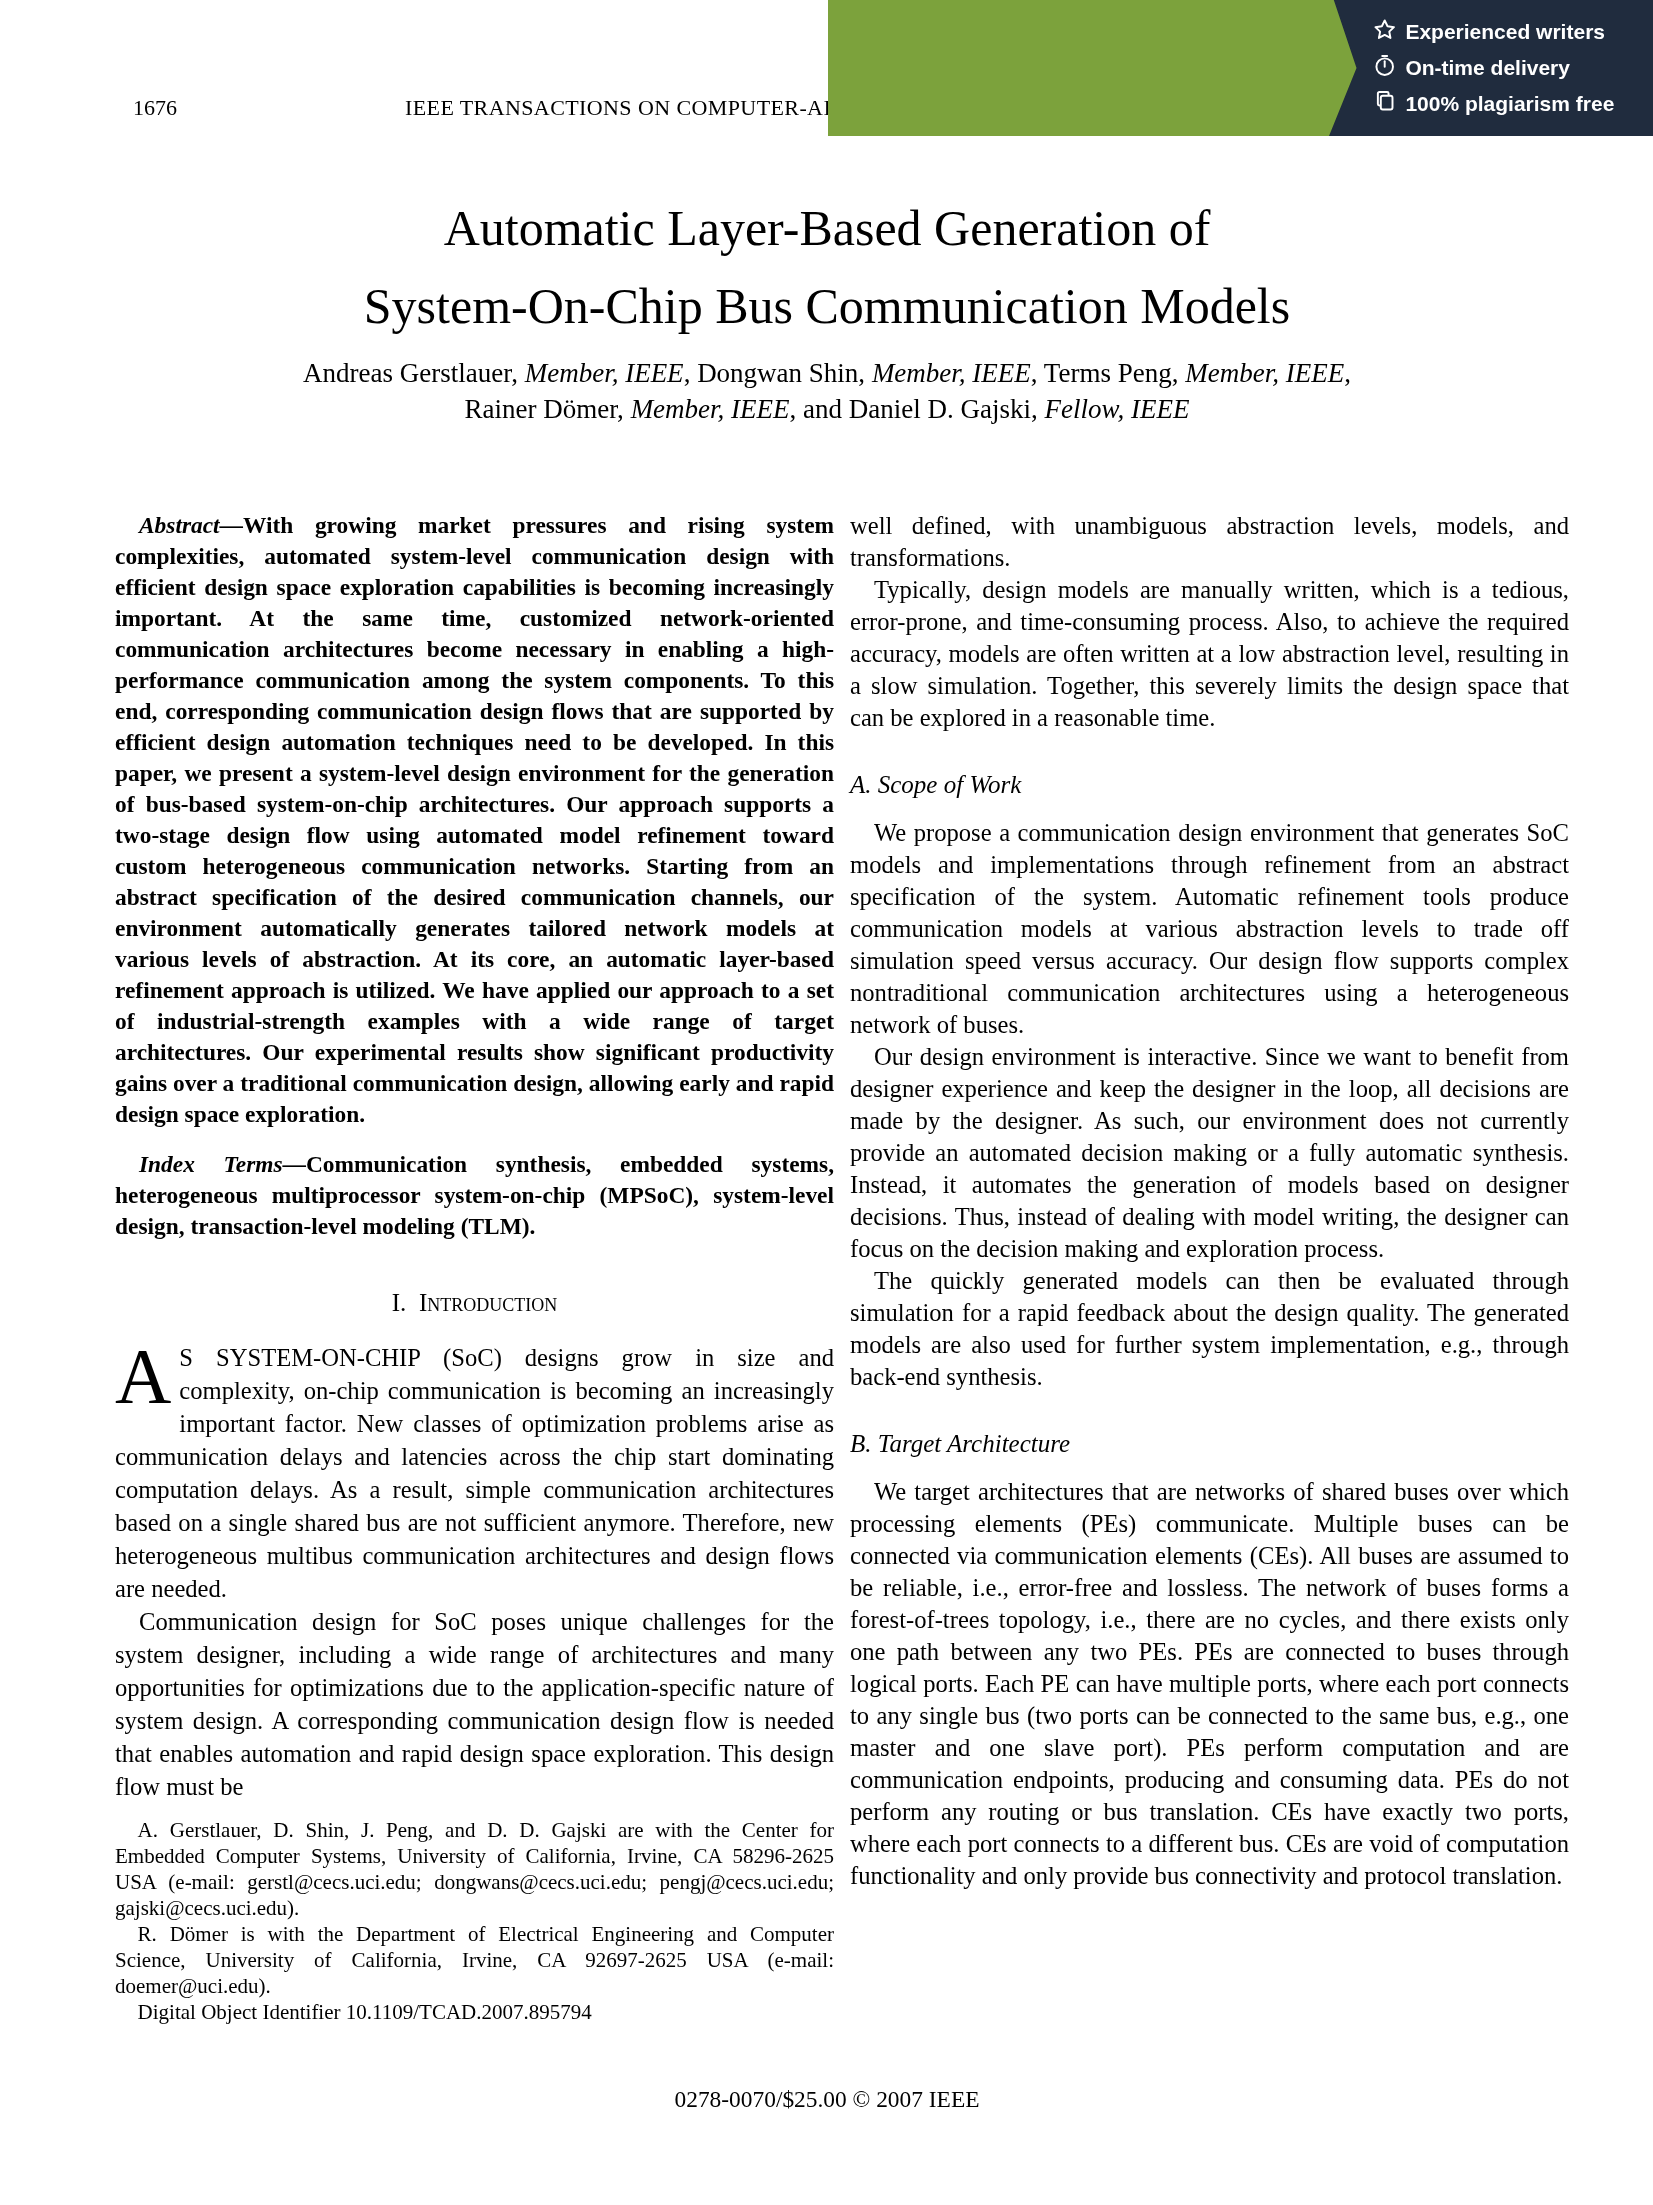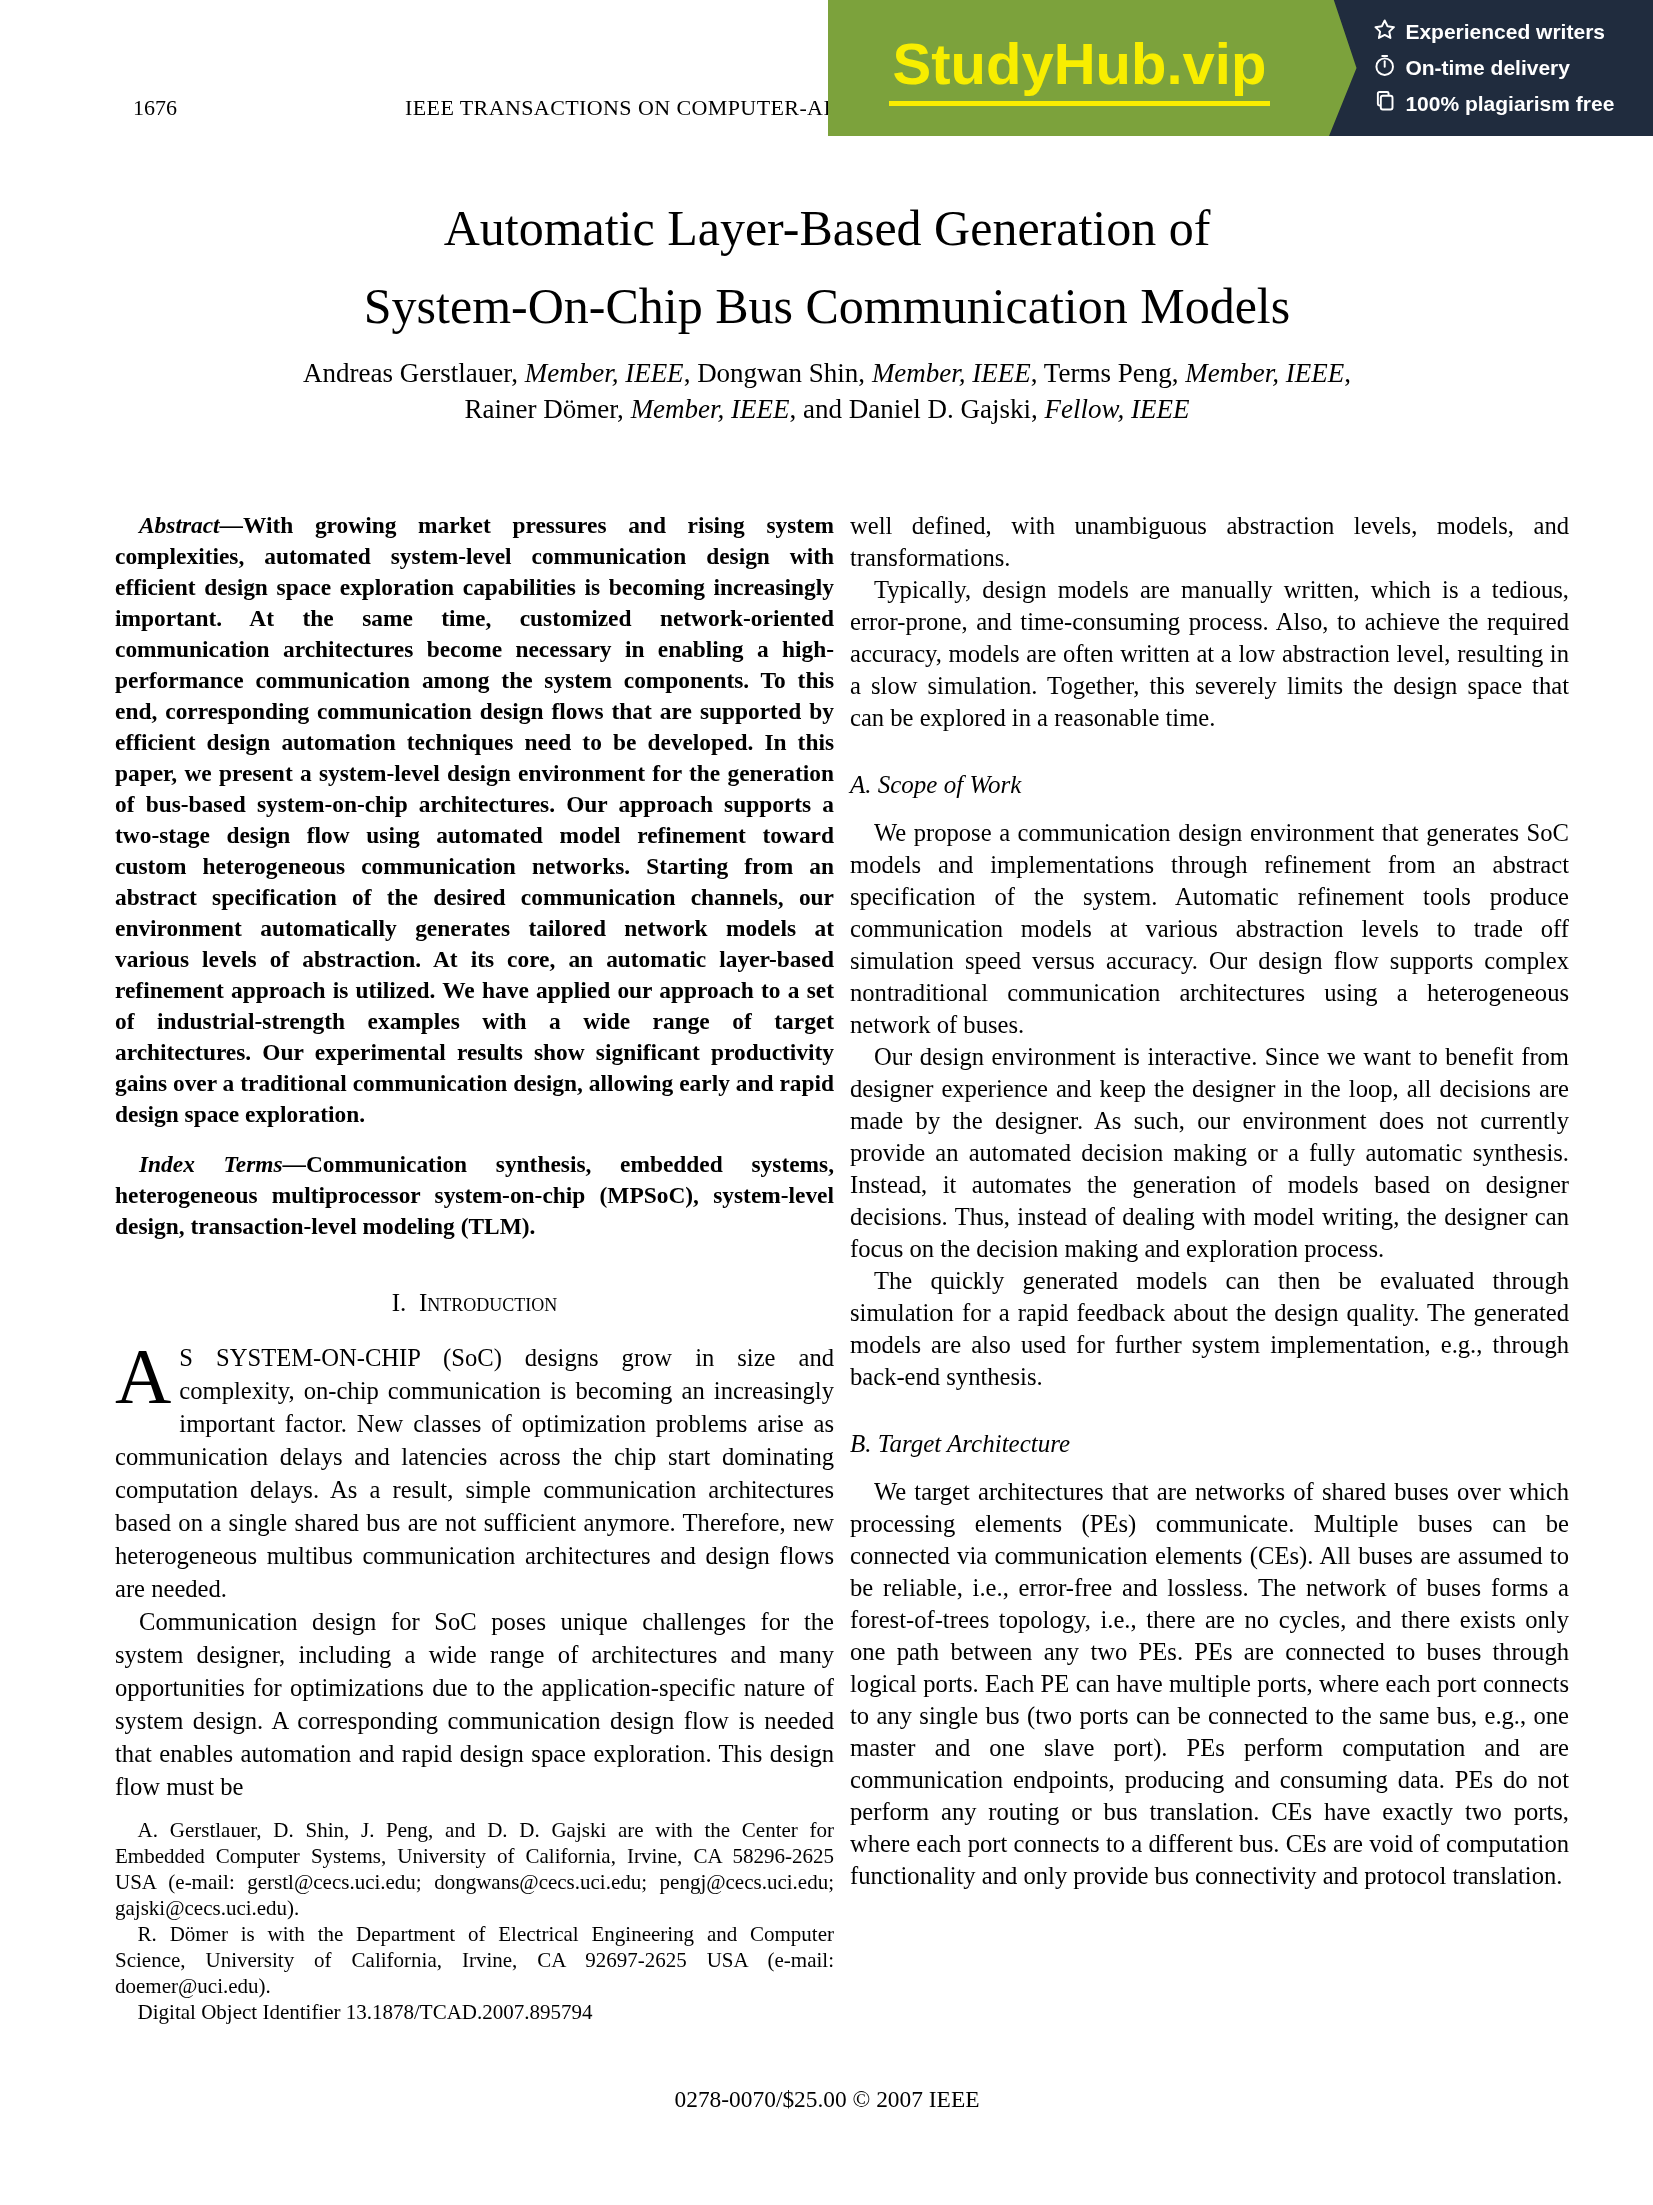--- a/index.html
+++ b/index.html
@@ -51,23 +51,20 @@
 </style>
 </head>
 <body>
 
 <div class="running-head">
   <span class="page-number">1676</span>
   <span class="journal-name">IEEE TRANSACTIONS ON COMPUTER-AIDED DES</span>
 </div>
 
 <div class="ad-banner">
-  <div class="ad-left">
-    <span class="wordmark">StudyHub.vip</span>
-  </div>
   <div class="ad-right">
     <div class="feature">
       <span>
         <svg viewBox="0 0 24 24" fill="none" stroke="#ffffff" stroke-width="2" stroke-linejoin="round">
           <path d="M12 2.5l2.9 6 6.6.9-4.8 4.6 1.2 6.5L12 17.4 6.1 20.5l1.2-6.5L2.5 9.4l6.6-.9z"></path>
         </svg>
       </span>
       <span>Experienced writers</span>
     </div>
     <div class="feature">
@@ -123,17 +120,17 @@
   <p class="body-par">Our design environment is interactive. Since we want to benefit from designer experience and keep the designer in the loop, all decisions are made by the designer. As such, our environment does not currently provide an automated decision making or a fully automatic synthesis. Instead, it automates the generation of models based on designer decisions. Thus, instead of dealing with model writing, the designer can focus on the decision making and exploration process.</p>
   <p class="body-par">The quickly generated models can then be evaluated through simulation for a rapid feedback about the design quality. The generated models are also used for further system implementation, e.g., through back-end synthesis.</p>
 
   <h3 class="sub-heading">B.  Target Architecture</h3>
   <p class="body-par">We target architectures that are networks of shared buses over which processing elements (PEs) communicate. Multiple buses can be connected via communication elements (CEs). All buses are assumed to be reliable, i.e., error-free and lossless. The network of buses forms a forest-of-trees topology, i.e., there are no cycles, and there exists only one path between any two PEs. PEs are connected to buses through logical ports. Each PE can have multiple ports, where each port connects to any single bus (two ports can be connected to the same bus, e.g., one master and one slave port). PEs perform computation and are communication endpoints, producing and consuming data. PEs do not perform any routing or bus translation. CEs have exactly two ports, where each port connects to a different bus. CEs are void of computation functionality and only provide bus connectivity and protocol translation.</p>
 </div>
 
 <div class="footnote">
   <p>A. Gerstlauer, D. Shin, J. Peng, and D. D. Gajski are with the Center for Embedded Computer Systems, University of California, Irvine, CA 58296-2625 USA (e-mail: gerstl@cecs.uci.edu; dongwans@cecs.uci.edu; pengj@cecs.uci.edu; gajski@cecs.uci.edu).</p>
   <p>R. Dömer is with the Department of Electrical Engineering and Computer Science, University of California, Irvine, CA 92697-2625 USA (e-mail: doemer@uci.edu).</p>
-  <p>Digital Object Identifier 13.1878/TCAD.2007.895794</p>
+  <p>Digital Object Identifier 10.1109/TCAD.2007.895794</p>
 </div>
 
 <div class="page-footer">0278-0070/$25.00 © 2007 IEEE</div>
 
 
 </body></html>

